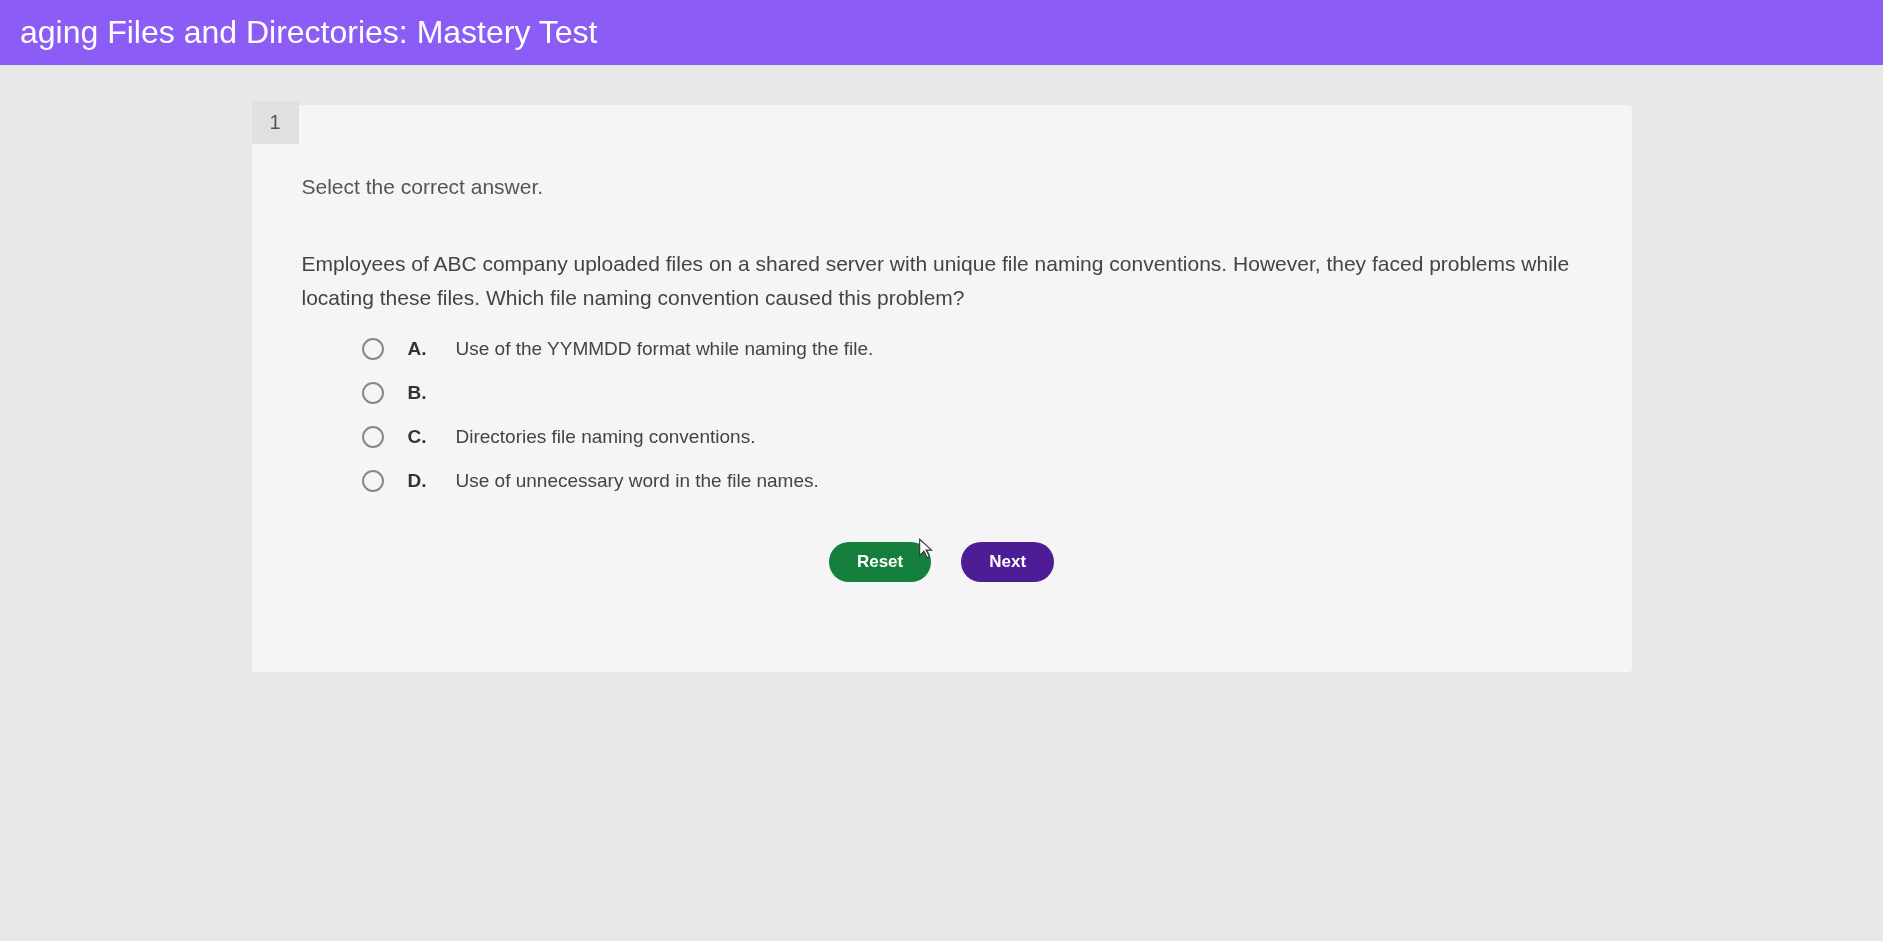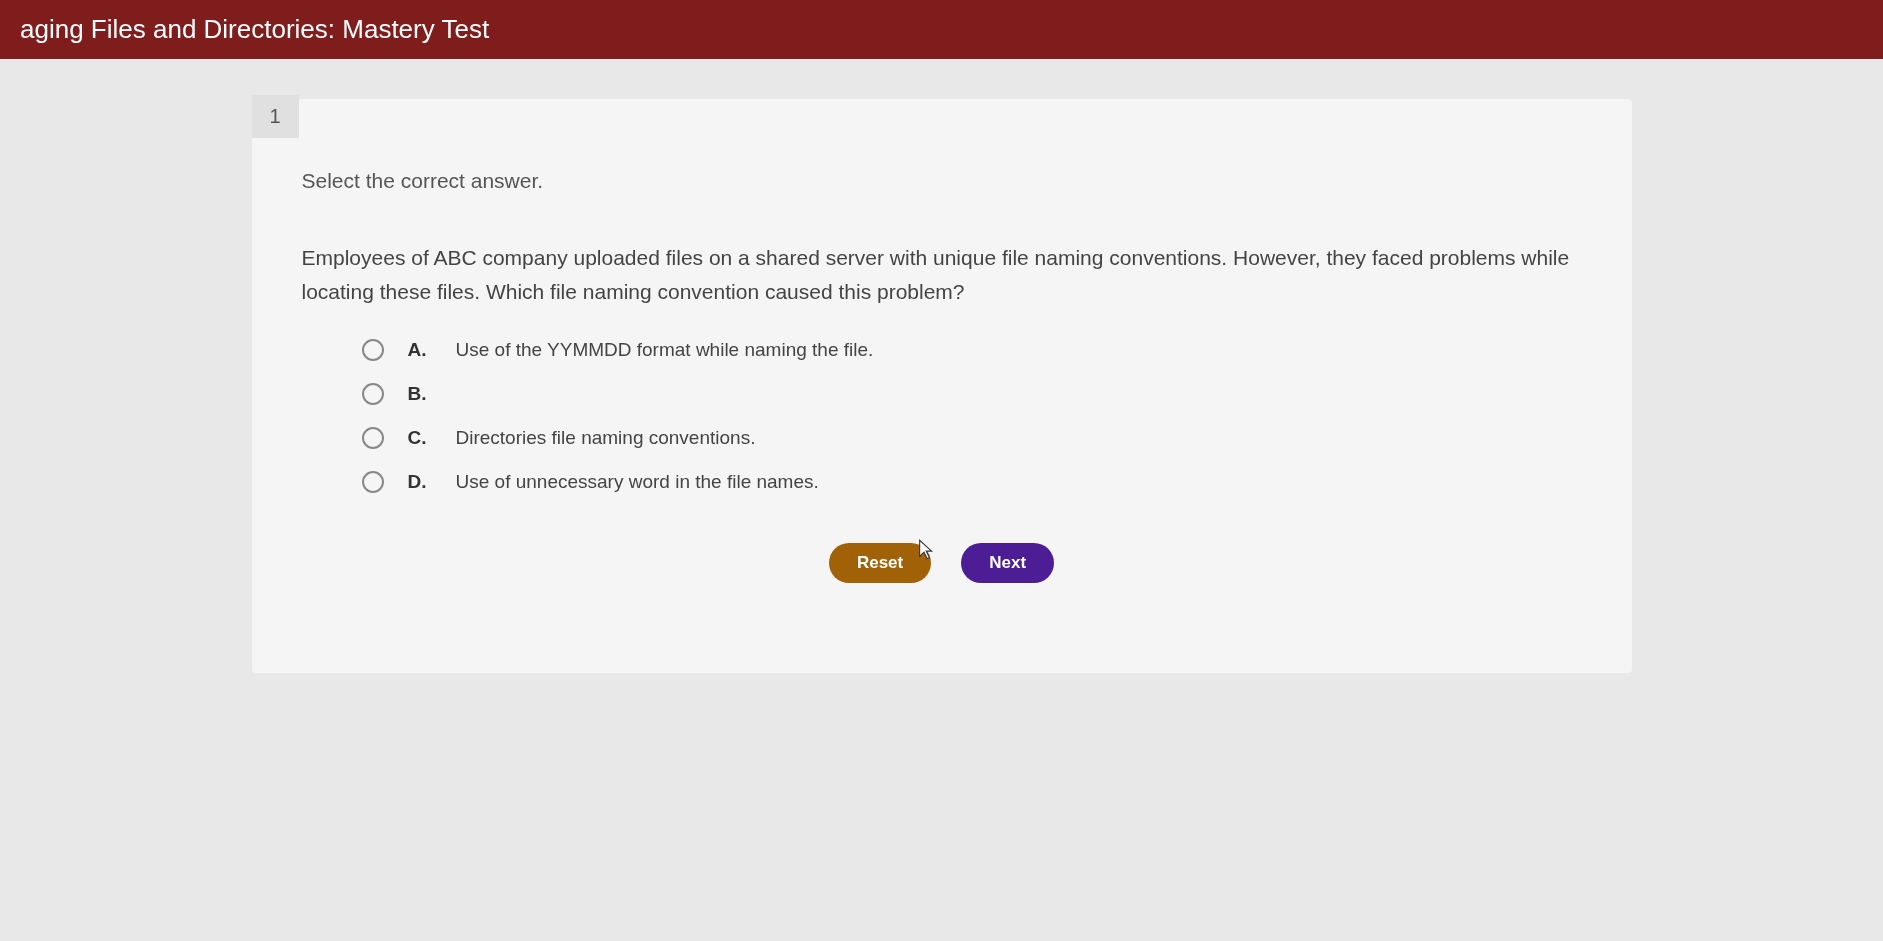--- a/index.html
+++ b/index.html
@@ -8,24 +8,24 @@
       box-sizing: border-box;
     }
     body {
       font-family: Arial, Helvetica, sans-serif;
       background: #e8e8e8;
       width: 1883px;
       height: 941px;
       overflow: hidden;
     }
     .header-bar {
-      background: #7f1d1d;
+      background: #8b5cf6;
       color: #fff;
       padding: 14px 20px;
-      font-size: 26px;
+      font-size: 32px;
       font-weight: 400;
     }
     .content-wrapper {
       padding: 40px 0 0 0;
       display: flex;
       justify-content: center;
     }
     .question-card {
       background: #f5f5f5;
       width: 1380px;
@@ -49,21 +49,21 @@
     }
     .instruction {
       font-size: 21px;
       color: #555;
       margin-bottom: 48px;
     }
     .question-text {
       font-size: 21px;
       color: #444;
       line-height: 1.6;
-      margin-bottom: 31px;
+      margin-bottom: 24px;
     }
     .options {
       padding-left: 60px;
     }
     .option-row {
       display: flex;
       align-items: center;
       margin-bottom: 22px;
       cursor: pointer;
     }
@@ -96,21 +96,21 @@
       border: none;
       border-radius: 22px;
       padding: 10px 28px;
       font-size: 17px;
       font-weight: 600;
       color: #fff;
       cursor: pointer;
       position: relative;
     }
     .btn-reset {
-      background: #a16207;
+      background: #15803d;
     }
     .btn-next {
       background: #4c1d95;
     }
     .cursor-icon {
       position: absolute;
       top: -6px;
       right: -6px;
       width: 26px;
       height: 26px;

